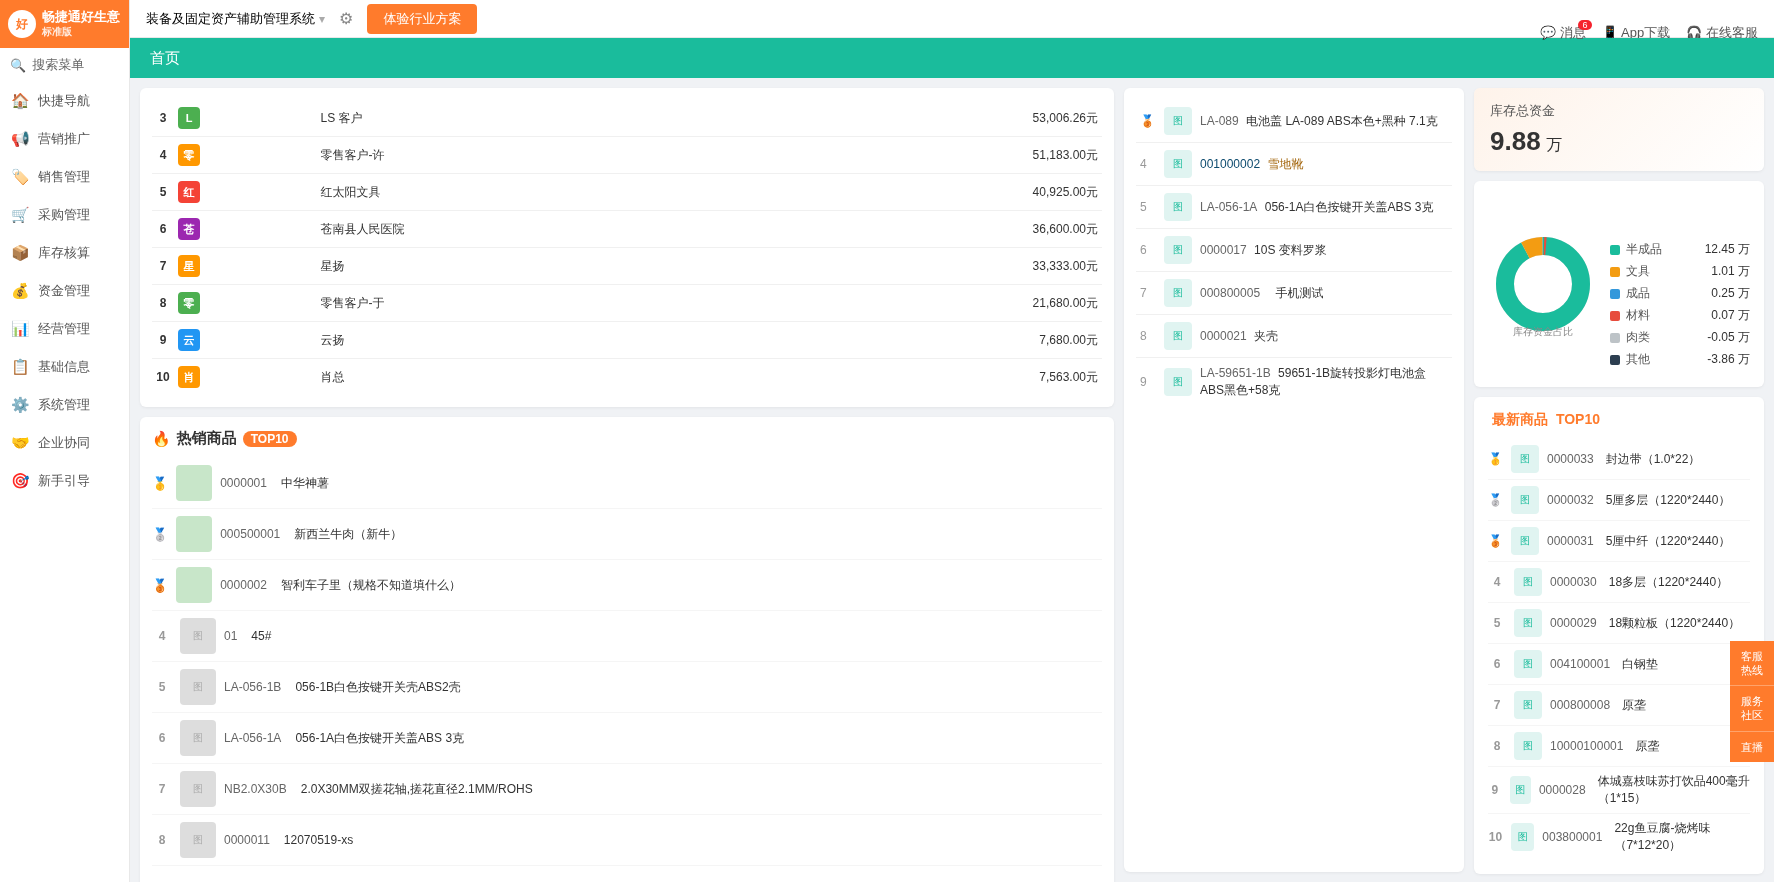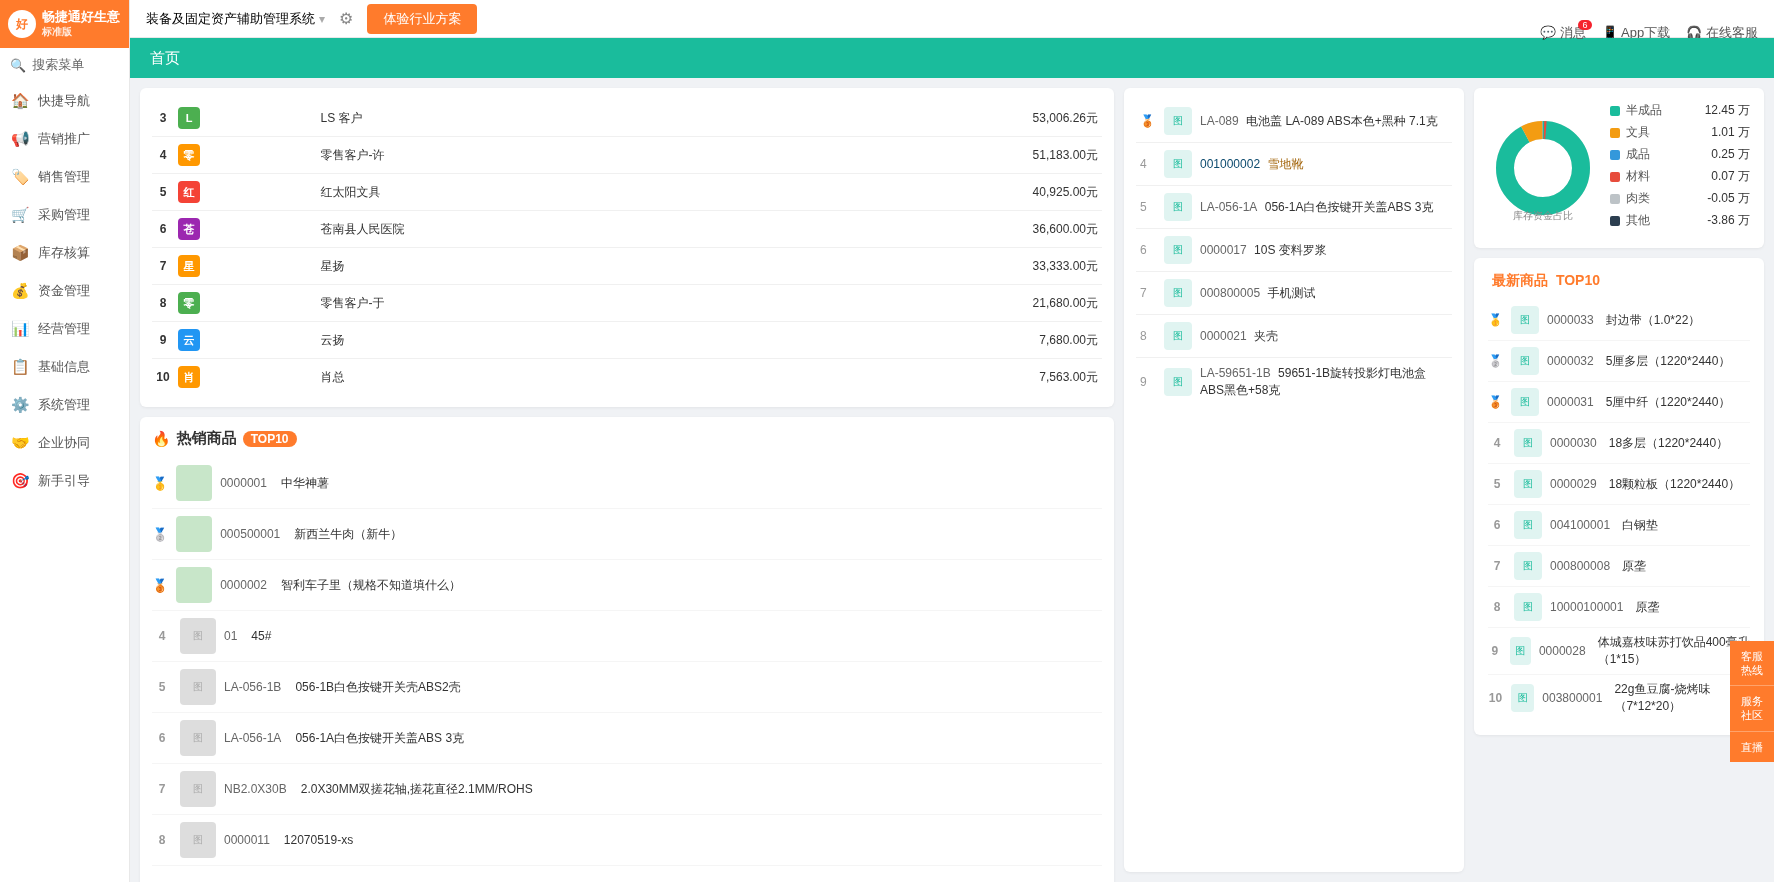--- a/index.html
+++ b/index.html
@@ -185,21 +185,21 @@
     
     .donut-section {
       background: #fff;
       border-radius: 6px;
       padding: 14px;
       box-shadow: 0 1px 3px rgba(0,0,0,0.06);
     }
     .donut-container { display: flex; align-items: center; gap: 12px; }
     .donut-chart-wrap { position: relative; width: 110px; height: 110px; flex-shrink: 0; }
     .donut-label-center { position: absolute; bottom: 0; left: 50%; transform: translateX(-50%); font-size: 10px; color: #888; white-space: nowrap; }
-    .donut-legend { flex: 1; }
+    .donut-legend { flex: 1; margin-top: 46px; }
     .legend-item { display: flex; align-items: center; justify-content: space-between; margin-bottom: 5px; font-size: 12px; }
     .legend-dot { width: 10px; height: 10px; border-radius: 2px; margin-right: 6px; flex-shrink: 0; }
     .legend-name { color: #555; flex: 1; }
     .legend-val { color: #333; font-weight: 500; white-space: nowrap; }
 
     
     .newest-products-card {
       background: #fff;
       border-radius: 6px;
       padding: 14px;
@@ -520,21 +520,21 @@
       <span style="color:#666;font-size:12px;margin-right:4px;">0000017</span>
       <span style="font-size:12px;color:#333;">10S 变料罗浆</span>
     </td>
   </tr>
               <tr>
     <td style="width:24px;"><span style="color:#999;font-size:12px;">7</span></td>
     <td>
       <div style="width:28px;height:28px;background:#e0f4f1;border-radius:4px;display:flex;align-items:center;justify-content:center;color:#1abc9c;font-size:10px;">图</div>
     </td>
     <td>
-      <span style="color:#666;font-size:12px;margin-right:4px;">000800005</span>
+      <span style="color:#666;font-size:12px;margin-right:12px;">000800005</span>
       <span style="font-size:12px;color:#333;">手机测试</span>
     </td>
   </tr>
               <tr>
     <td style="width:24px;"><span style="color:#999;font-size:12px;">8</span></td>
     <td>
       <div style="width:28px;height:28px;background:#e0f4f1;border-radius:4px;display:flex;align-items:center;justify-content:center;color:#1abc9c;font-size:10px;">图</div>
     </td>
     <td>
       <span style="color:#666;font-size:12px;margin-right:4px;">0000021</span>
@@ -551,20 +551,27 @@
       <span style="font-size:12px;color:#333;">59651-1B旋转投影灯电池盒ABS黑色+58克</span>
     </td>
   </tr>
             </tbody>
         </table>
       </div>
     </div>
 
     <div class="right-panel">
 
+      <div class="inventory-total-card inventory-bg">
+        <div class="inventory-total-label">库存总资金</div>
+        <div>
+          <span class="inventory-total-value">9.88</span>
+          <span class="inventory-total-unit">万</span>
+        </div>
+      </div>
 
       <div class="donut-section">
         <div class="donut-container">
           <div class="donut-chart-wrap">
             <svg width="110" height="110" viewBox="0 0 110 110">
 
               <circle cx="55" cy="55" r="38" fill="none" stroke="#e0e0e0" stroke-width="18"></circle>
 
               <circle cx="55" cy="55" r="38" fill="none" stroke="#1abc9c" stroke-width="18" stroke-dasharray="220 239" stroke-dashoffset="0" transform="rotate(-90 55 55)"></circle>
               <circle cx="55" cy="55" r="38" fill="none" stroke="#f39c12" stroke-width="18" stroke-dasharray="18 239" stroke-dashoffset="-220" transform="rotate(-90 55 55)"></circle>

